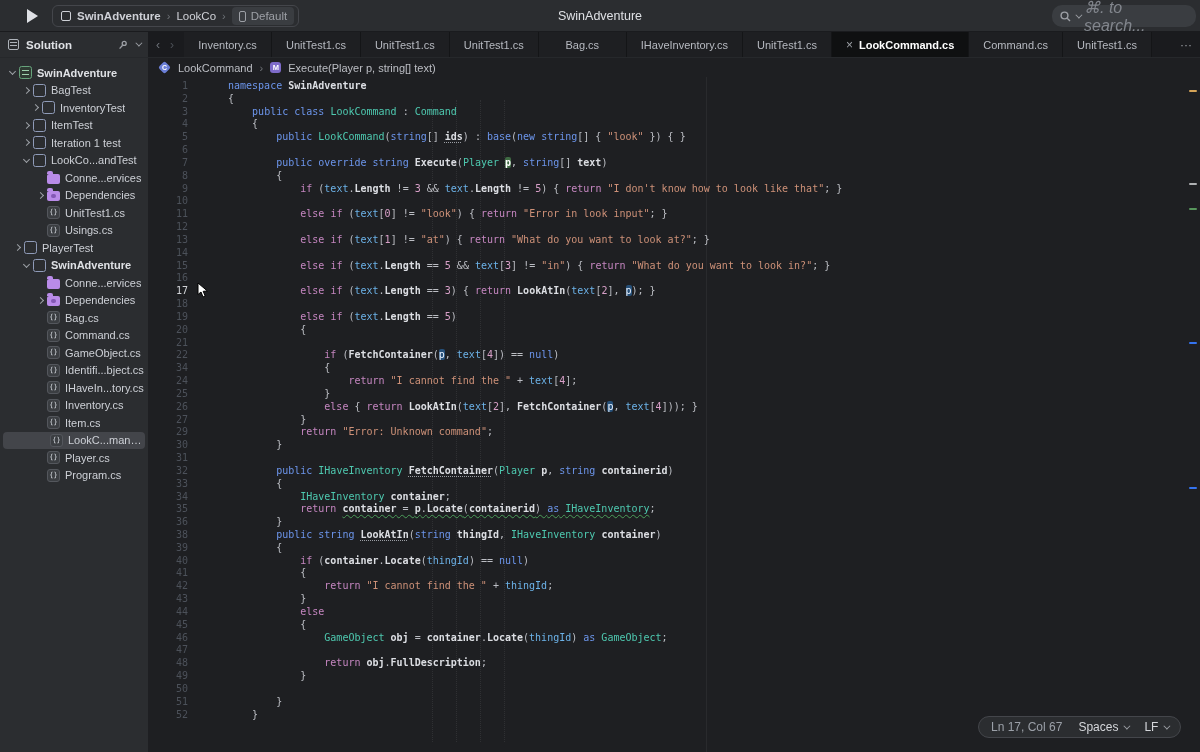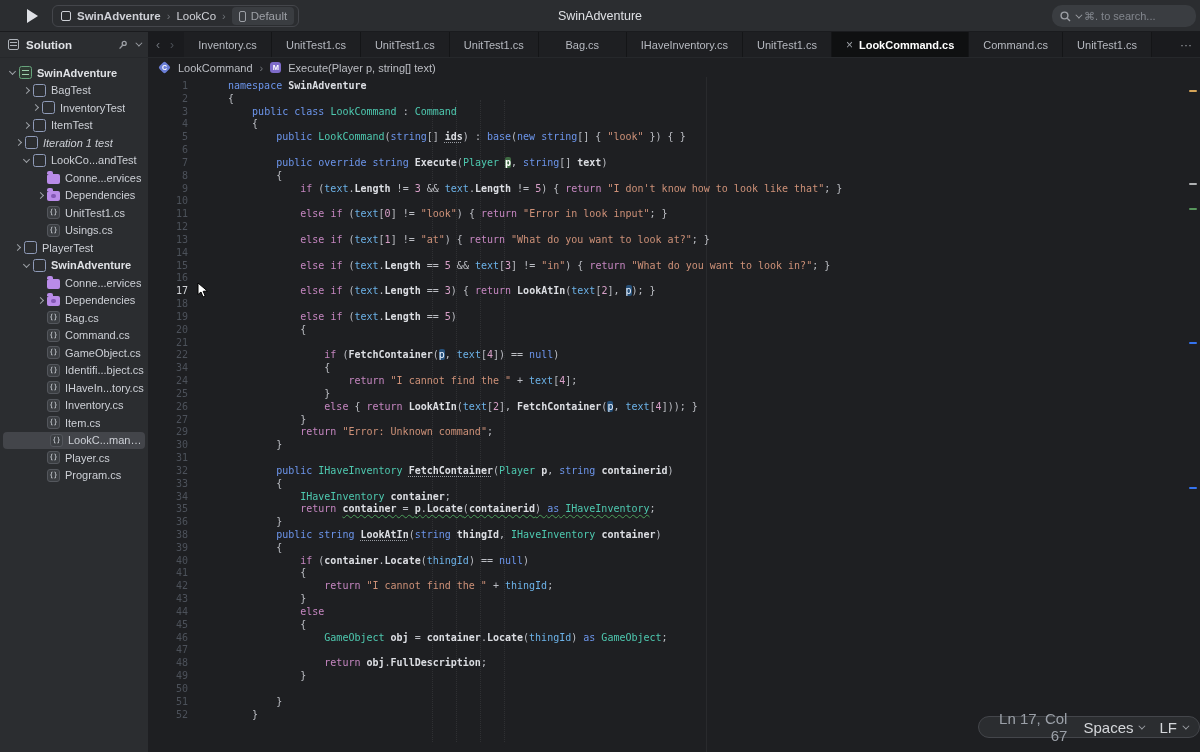--- a/index.html
+++ b/index.html
@@ -17,21 +17,21 @@
                 color:#CED0D6; font-size:11.5px; gap:6px; }
   .win-ico { width:10px; height:10px; border:1.5px solid #CED0D6; border-radius:2px; display:inline-block; }
   .crumb-sep { color:#6F7378; font-size:11px; }
   .cfg-pill { display:flex; align-items:center; gap:5px; background:#3A3D41; border-radius:4px;
               height:18px; padding:0 7px; color:#9DA0A6; }
   .dev-ico { width:7px; height:11px; border:1.2px solid #9DA0A6; border-radius:2px; display:inline-block; }
   #win-title { position:absolute; left:0; top:9px; width:1200px; text-align:center;
                color:#DFE1E5; font-size:12.5px; pointer-events:none; }
   #search-box { position:absolute; right:4px; top:5px; width:144px; height:22px;
                 background:#3A3D41; border-radius:10px; display:flex; align-items:center;
-                padding:0 8px; gap:4px; color:#82868D; font-size:11px; }
+                padding:0 8px; gap:4px; color:#82868D; font-size:16px;font-style:italic; }
   .chev { display:inline-block; width:6px; height:6px; border-right:1.4px solid #9DA0A6;
           border-bottom:1.4px solid #9DA0A6; transform:rotate(45deg) translateY(-2px); }
   .chev.sm { width:5px; height:5px; }
 
   
   #sol-header { position:absolute; left:0; top:32px; width:148px; height:26px; background:#2B2D30;
                 display:flex; align-items:center; padding:0 8px; gap:7px; border-bottom:1px solid #26282B;}
   #sol-header .lbl { color:#DFE1E5; font-size:11.5px; font-weight:bold; flex:1; }
   .sol-ico { width:11px; height:11px; border:1.3px solid #AEB3BA; border-radius:2px; position:relative; }
   .sol-ico:before { content:""; position:absolute; left:1px; right:1px; top:2px; height:1.3px; background:#AEB3BA;}
@@ -101,21 +101,21 @@
   .tk-wv { text-decoration:underline wavy #4C9E5A; text-decoration-thickness:1px; text-underline-offset:2px; }
   .tk-hl-g { background:#3F6A43; color:#FFFFFF; border-radius:2px; }
   .tk-hl-b { background:#254F78; color:#EAF2FF; border-radius:2px; }
   .guide { position:absolute; top:23px; bottom:10px; width:0; border-left:1px dotted rgba(255,255,255,0.08); }
   #ruler { position:absolute; left:558px; top:0; bottom:0; width:0; border-left:1px solid rgba(255,255,255,0.05); }
   .smark { position:absolute; right:3px; width:8px; height:2px; border-radius:1px; }
 
   
   #status { position:absolute; left:978px; top:716px; height:22px; background:#2B2D30;
             border:1px solid #44464B; border-radius:12px; display:flex; align-items:center;
-            padding:0 12px; gap:16px; font-size:15px;text-align:right; }
+            padding:0 12px; gap:16px; font-size:12px;text-align:right; }
   #status .pos { color:#9BA0A8; }
   #status .seg { color:#D5D7DB; display:flex; align-items:center; gap:5px; }
 
   
   #cursor { position:absolute; left:197px; top:282px; pointer-events:none; }
 </style>
 </head>
 <body>
 
 <div id="titlebar">
@@ -218,21 +218,21 @@
         <span class="ticon i-project"></span>
         <span class="tlabel">InventoryTest</span>
       </div>
       <div class="trow" style="padding-left: 20px;">
         <span class="tchev">
           <span class="c-col"></span>
         </span>
         <span class="ticon i-project"></span>
         <span class="tlabel">ItemTest</span>
       </div>
-      <div class="trow" style="padding-left: 12px; font-style: italic;">
+      <div class="trow" style="padding-left: 20px;">
         <span class="tchev">
           <span class="c-col"></span>
         </span>
         <span class="ticon i-project"></span>
         <span class="tlabel">Iteration 1 test</span>
       </div>
       <div class="trow" style="padding-left: 20px;">
         <span class="tchev">
           <span class="c-exp"></span>
         </span>

